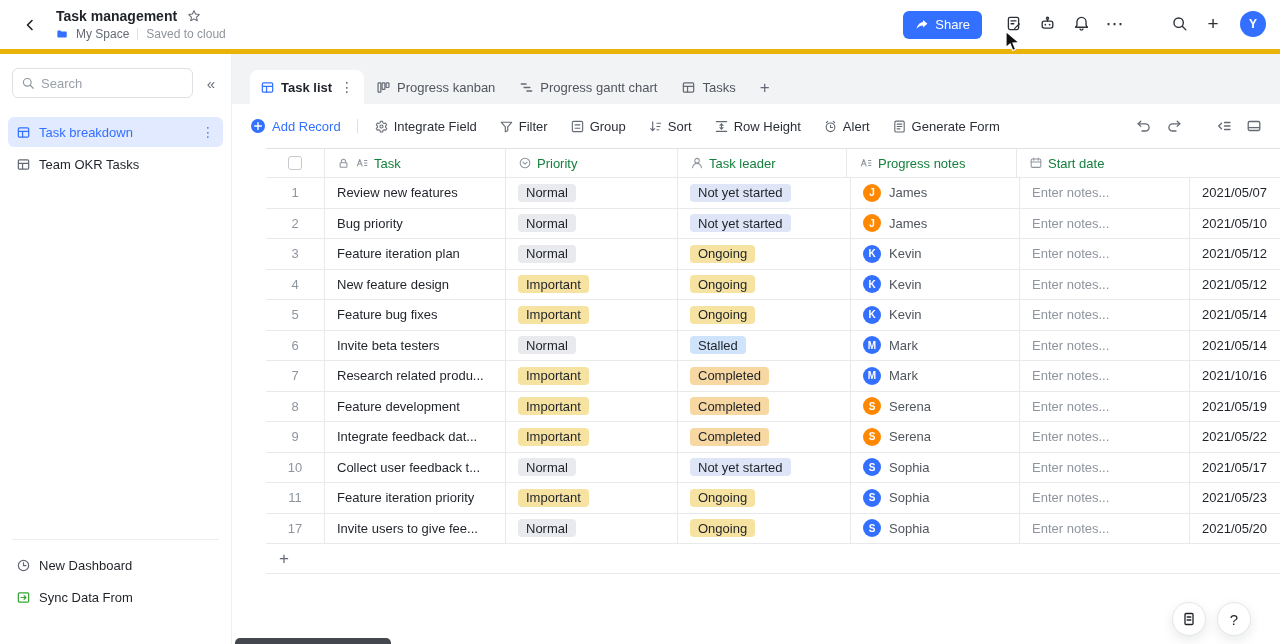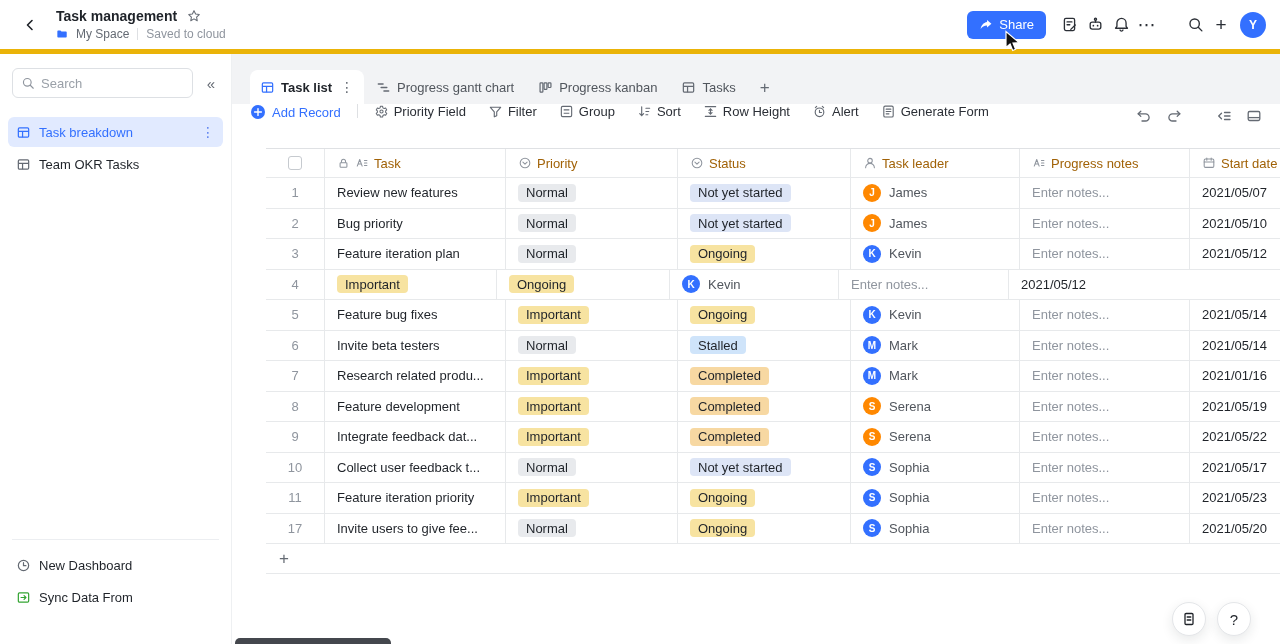--- a/index.html
+++ b/index.html
@@ -15,21 +15,21 @@
               border-bottom:5px solid #eab308;display:flex;align-items:center;
               padding:0 14px 0 18px;z-index:6}
   .back-btn{width:24px;height:24px;display:flex;align-items:center;justify-content:center;margin-right:14px}
   .title-block{display:flex;flex-direction:column;justify-content:center;gap:3px}
   .title-row{display:flex;align-items:center;gap:10px}
   .doc-title{font-size:14px;font-weight:600}
   .star-btn{color:#646a73}
   .sub-row{display:flex;align-items:center;gap:8px;font-size:12px;color:#646a73}
   .sub-sep{width:1px;height:12px;background:#dee0e3}
   .saved{color:#8f959e}
-  .header-right{margin-left:auto;display:flex;align-items:center;}
+  .header-right{margin-left:auto;display:flex;gap:8px}
   .share-btn{height:28px;padding:0 12px;background:#3370ff;border-radius:6px;color:#fff;
              display:flex;align-items:center;gap:6px;font-weight:500;margin-right:10px}
   .icon-btn{width:26px;height:26px;border-radius:6px;display:flex;align-items:center;justify-content:center;color:#2b2f36}
   .more-glyph{font-size:18px;letter-spacing:1px}
   .plus-glyph{font-size:19px}
   .hr-spacer{width:22px}
   .avatar-top{width:26px;height:26px;border-radius:50%;background:#3370ff;color:#fff;font-size:12px;
               font-weight:700;display:flex;align-items:center;justify-content:center;margin-left:6px}
 
   
@@ -53,33 +53,33 @@
   
   .main{position:absolute;left:232px;top:54px;right:0;bottom:0;background:#fff}
   .tabstrip{height:50px;background:#f2f3f5;display:flex;align-items:flex-end;padding-left:18px}
   .tab{height:34px;display:flex;align-items:center;gap:6px;padding:0 12px;color:#51565d}
   .tab .t-icon{color:#646a73}
   .tab.active{background:#fff;border-radius:8px 8px 0 0;color:#1f2329;font-weight:700;padding:0 10px}
   .tab.active .t-icon{color:#3370ff}
   .tab-kebab{color:#646a73;font-size:14px;margin-left:2px;font-weight:400}
   .tab-plus{height:34px;width:34px;display:flex;align-items:center;justify-content:center;color:#646a73;font-size:17px}
 
-  .toolbar{height:44px;display:flex;align-items:flex-start;padding:0 14px 0 18px;background:#fff}
+  .toolbar{height:44px;display:flex;align-items:center;padding:0 14px 0 18px;background:#fff}
   .add-record{display:flex;align-items:center;gap:6px;color:#3370ff;font-weight:500;margin-right:16px}
   .tb-divider{width:1px;height:14px;background:#dee0e3;margin-right:16px}
   .tbtn{display:flex;align-items:center;gap:5px;margin-right:22px;color:#2b2f36}
   .tbtn .t-icon{color:#646a73}
   .toolbar-right{margin-left:auto;display:flex;align-items:center;gap:6px}
   .toolbar-right .icon-btn{color:#646a73;width:24px;height:24px}
   .tr-spacer{width:14px}
 
   
   .grid{position:absolute;left:34px;top:94px;right:0;background:#fff}
   .thead,.trow,.add-row{display:flex}
-  .thead{height:30px;border-top:1px solid #dfe1e4;border-bottom:1px solid #e7e9eb;color:#a16207}
+  .thead{height:30px;border-top:1px solid #dfe1e4;border-bottom:1px solid #e7e9eb;color:#15803d}
   .cell{flex:none;display:flex;align-items:center;padding:0 12px;gap:5px;border-right:1px solid #e7e9eb;
         overflow:hidden;white-space:nowrap}
   .c0{width:59px;justify-content:center;padding:0}
   .c1{width:181px}.c2{width:172px}.c3{width:173px}.c4{width:169px}.c5{width:170px}
   .c6{width:140px;border-right:none}
   .trow{height:30.5px;border-bottom:1px solid #e7e9eb}
   .rownum{color:#8f959e}
   .cb{width:14px;height:14px;border:1px solid #c6cacf;border-radius:3px;background:#fff;display:inline-block}
   .lock-icon,.hdr-type{color:#8f959e}
   .pill{padding:1.5px 8px;border-radius:4px;color:#1f2329}
@@ -227,32 +227,32 @@
     <div class="tabstrip">
       <div class="tab active">
         <svg class="t-icon" width="15" height="15" viewBox="0 0 16 16" fill="none" stroke="currentColor" stroke-width="1.3">
             <rect x="2.5" y="3" width="11" height="10" rx="1.2"></rect>
             <path d="M2.5 6.8h11M7 6.8v6.2"></path>
           </svg>
         <span>Task list</span>
         <span class="tab-kebab glyph">⋮</span>
       </div>
       <div class="tab">
-        <svg class="t-icon" width="15" height="15" viewBox="0 0 16 16" fill="none" stroke="currentColor" stroke-width="1.6" stroke-linecap="round">
-            <path d="M2.5 4.2h5M5.5 8h6M8.5 11.8h5"></path>
-          </svg>
-        <span>Progress gantt chart</span>
-      </div>
-      <div class="tab">
         <svg class="t-icon" width="15" height="15" viewBox="0 0 16 16" fill="none" stroke="currentColor" stroke-width="1.3">
             <rect x="2.2" y="3" width="3" height="10" rx=".8"></rect>
             <rect x="6.5" y="3" width="3" height="7" rx=".8"></rect>
             <rect x="10.8" y="3" width="3" height="5" rx=".8"></rect>
           </svg>
         <span>Progress kanban</span>
+      </div>
+      <div class="tab">
+        <svg class="t-icon" width="15" height="15" viewBox="0 0 16 16" fill="none" stroke="currentColor" stroke-width="1.6" stroke-linecap="round">
+            <path d="M2.5 4.2h5M5.5 8h6M8.5 11.8h5"></path>
+          </svg>
+        <span>Progress gantt chart</span>
       </div>
       <div class="tab">
         <svg class="t-icon" width="15" height="15" viewBox="0 0 16 16" fill="none" stroke="currentColor" stroke-width="1.3">
             <rect x="2.5" y="3" width="11" height="10" rx="1.2"></rect>
             <path d="M2.5 6.8h11M7 6.8v6.2"></path>
           </svg>
         <span>Tasks</span>
       </div>
       <div class="tab-plus glyph">+</div>
     </div>
@@ -265,21 +265,21 @@
           </svg>
         <span>Add Record</span>
       </button>
       <div class="tb-divider"></div>
 
       <button class="tbtn">
         <svg class="t-icon" width="15" height="15" viewBox="0 0 16 16" fill="none" stroke="currentColor" stroke-width="1.1" stroke-linejoin="round">
             <path d="M6.8 2.5h2.4l.3 1.6 1.4.8 1.5-.6 1.2 2-1.2 1.1v1.6l1.2 1.1-1.2 2-1.5-.6-1.4.8-.3 1.6H6.8l-.3-1.6-1.4-.8-1.5.6-1.2-2L3.6 9V7.4L2.4 6.3l1.2-2 1.5.6 1.4-.8z"></path>
             <circle cx="8" cy="8" r="1.7"></circle>
           </svg>
-        <span>Priority Field</span>
+        <span>Integrate Field</span>
       </button>
       <button class="tbtn">
         <svg class="t-icon" width="15" height="15" viewBox="0 0 16 16" fill="none" stroke="currentColor" stroke-width="1.2" stroke-linejoin="round">
             <path d="M2.5 3.5h11l-4.2 5v4l-2.6 1.2V8.5z"></path>
           </svg>
         <span>Filter</span>
       </button>
       <button class="tbtn">
         <svg class="t-icon" width="15" height="15" viewBox="0 0 16 16" fill="none" stroke="currentColor" stroke-width="1.2">
             <rect x="2.5" y="2.5" width="11" height="11" rx="1.4"></rect>
@@ -357,27 +357,20 @@
             </svg>
           <span>Task</span>
         </div>
         <div class="cell c2">
           <svg class="hdr-type" width="14" height="14" viewBox="0 0 16 16" fill="none" stroke="currentColor" stroke-width="1.2" stroke-linecap="round" stroke-linejoin="round">
               <circle cx="8" cy="8" r="5.5"></circle>
               <path d="M5.6 7l2.4 2.4L10.4 7"></path>
             </svg>
           <span>Priority</span>
         </div>
-        <div class="cell c3">
-          <svg class="hdr-type" width="14" height="14" viewBox="0 0 16 16" fill="none" stroke="currentColor" stroke-width="1.2" stroke-linecap="round" stroke-linejoin="round">
-              <circle cx="8" cy="8" r="5.5"></circle>
-              <path d="M5.6 7l2.4 2.4L10.4 7"></path>
-            </svg>
-          <span>Status</span>
-        </div>
         <div class="cell c4">
           <svg class="hdr-type" width="14" height="14" viewBox="0 0 16 16" fill="none" stroke="currentColor" stroke-width="1.2" stroke-linecap="round">
               <circle cx="8" cy="5.3" r="2.6"></circle>
               <path d="M3 13.4a5 5 0 0110 0"></path>
             </svg>
           <span>Task leader</span>
         </div>
         <div class="cell c5">
           <svg class="hdr-type" width="14" height="14" viewBox="0 0 16 16" fill="none" stroke="currentColor" stroke-width="1.2" stroke-linecap="round" stroke-linejoin="round">
               <path d="M2.6 11.5L5.4 4l2.8 7.5M3.6 9.2h3.6M10.8 5.2h2.8M10.8 8h2.8M10.8 10.8h2.8"></path>
@@ -463,20 +456,23 @@
         <span class="notes-text">Enter notes...</span>
       </div>
       <div class="cell c6">
         <span>2021/05/12</span>
       </div>
     </div>
           <div class="trow">
       <div class="cell c0">
         <span class="rownum">4</span>
       </div>
+      <div class="cell c1">
+        <span>New feature design</span>
+      </div>
       <div class="cell c2">
         <span class="pill" style="background: rgb(247, 227, 161);">Important</span>
       </div>
       <div class="cell c3">
         <span class="pill" style="background: rgb(247, 227, 161);">Ongoing</span>
       </div>
       <div class="cell c4">
         <span class="avatar" style="background: rgb(51, 112, 255);">K</span>
         <span class="leader-name">Kevin</span>
       </div>
@@ -549,21 +545,21 @@
         <span class="pill" style="background: rgb(247, 216, 162);">Completed</span>
       </div>
       <div class="cell c4">
         <span class="avatar" style="background: rgb(51, 112, 255);">M</span>
         <span class="leader-name">Mark</span>
       </div>
       <div class="cell c5">
         <span class="notes-text">Enter notes...</span>
       </div>
       <div class="cell c6">
-        <span>2021/01/16</span>
+        <span>2021/10/16</span>
       </div>
     </div>
           <div class="trow">
       <div class="cell c0">
         <span class="rownum">8</span>
       </div>
       <div class="cell c1">
         <span>Feature development</span>
       </div>
       <div class="cell c2">

